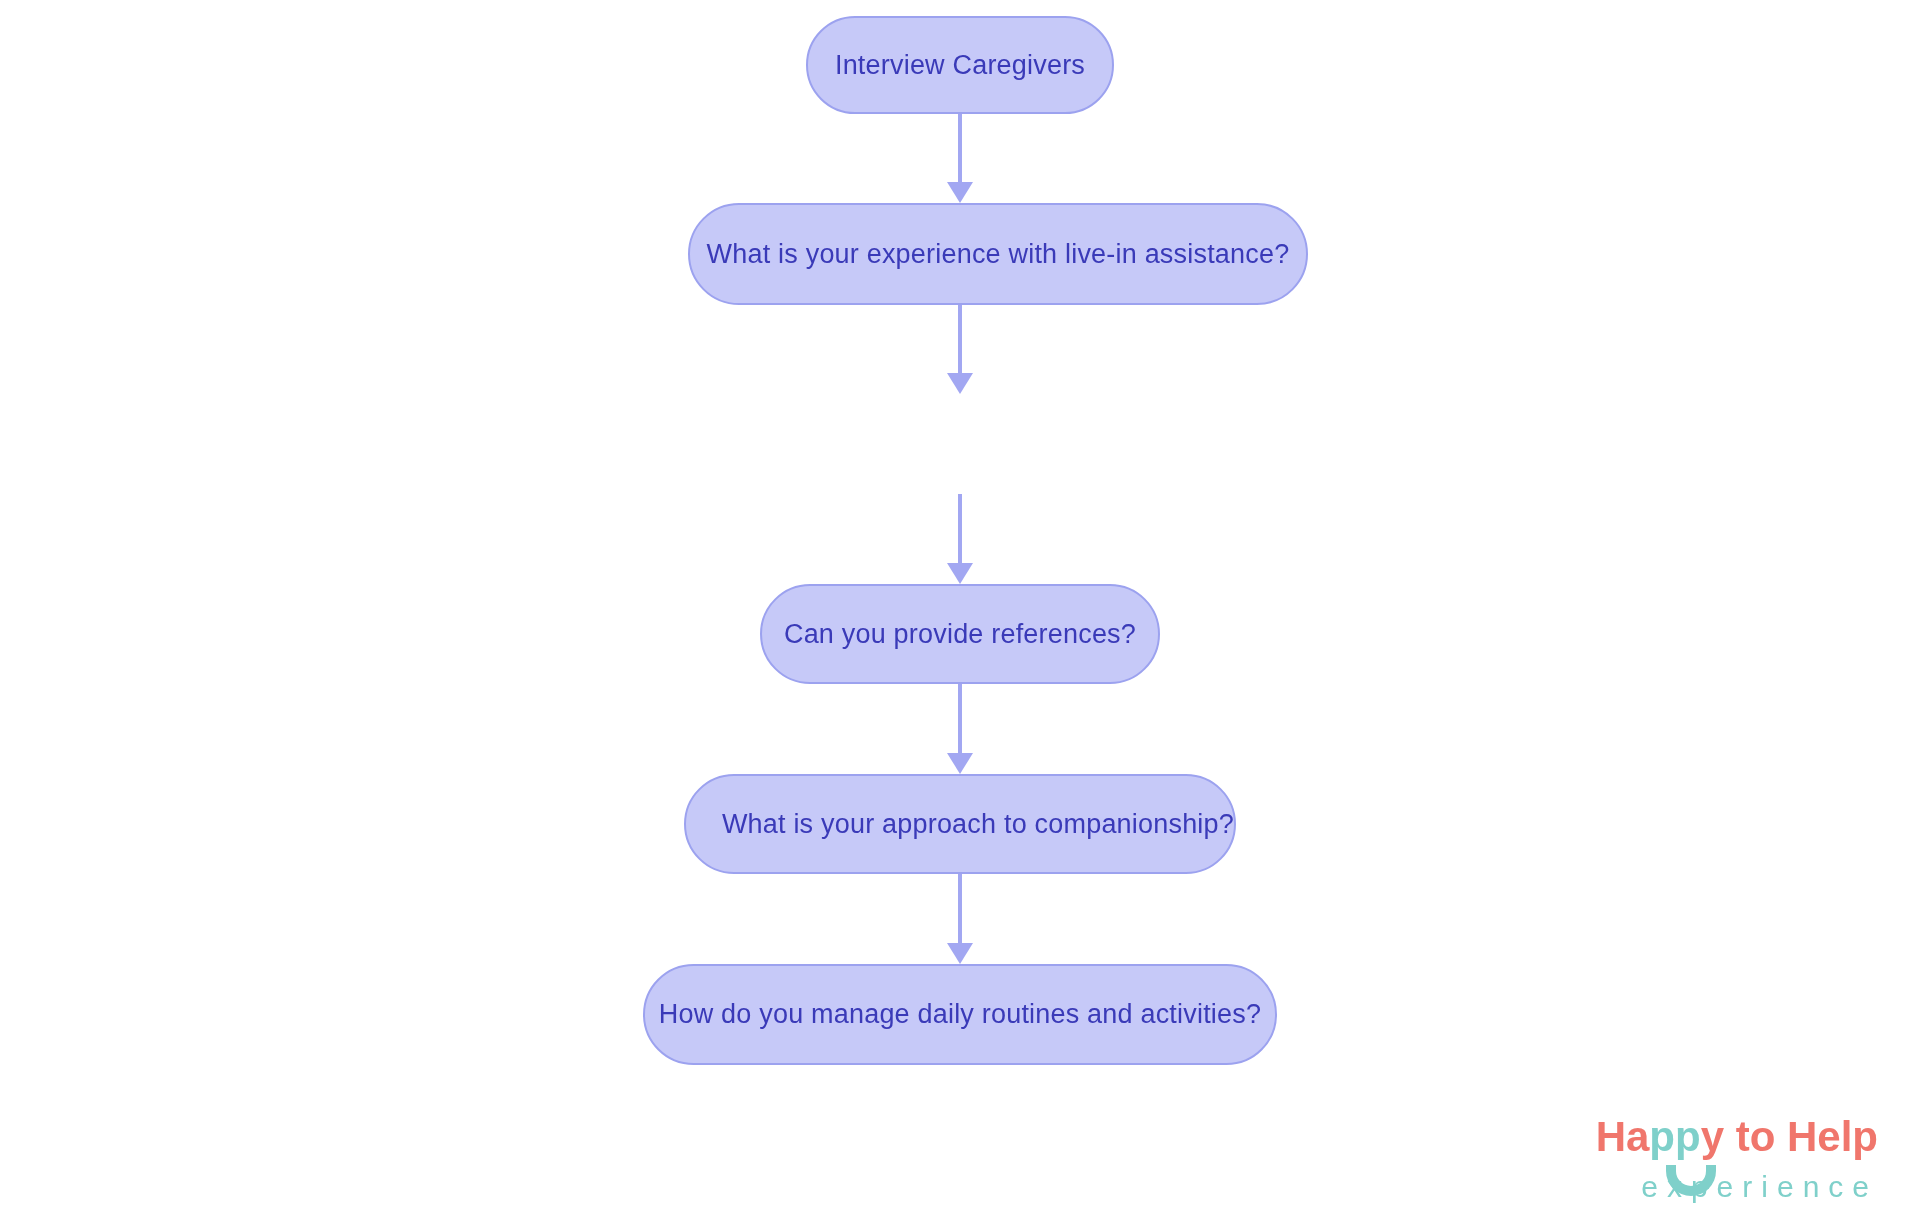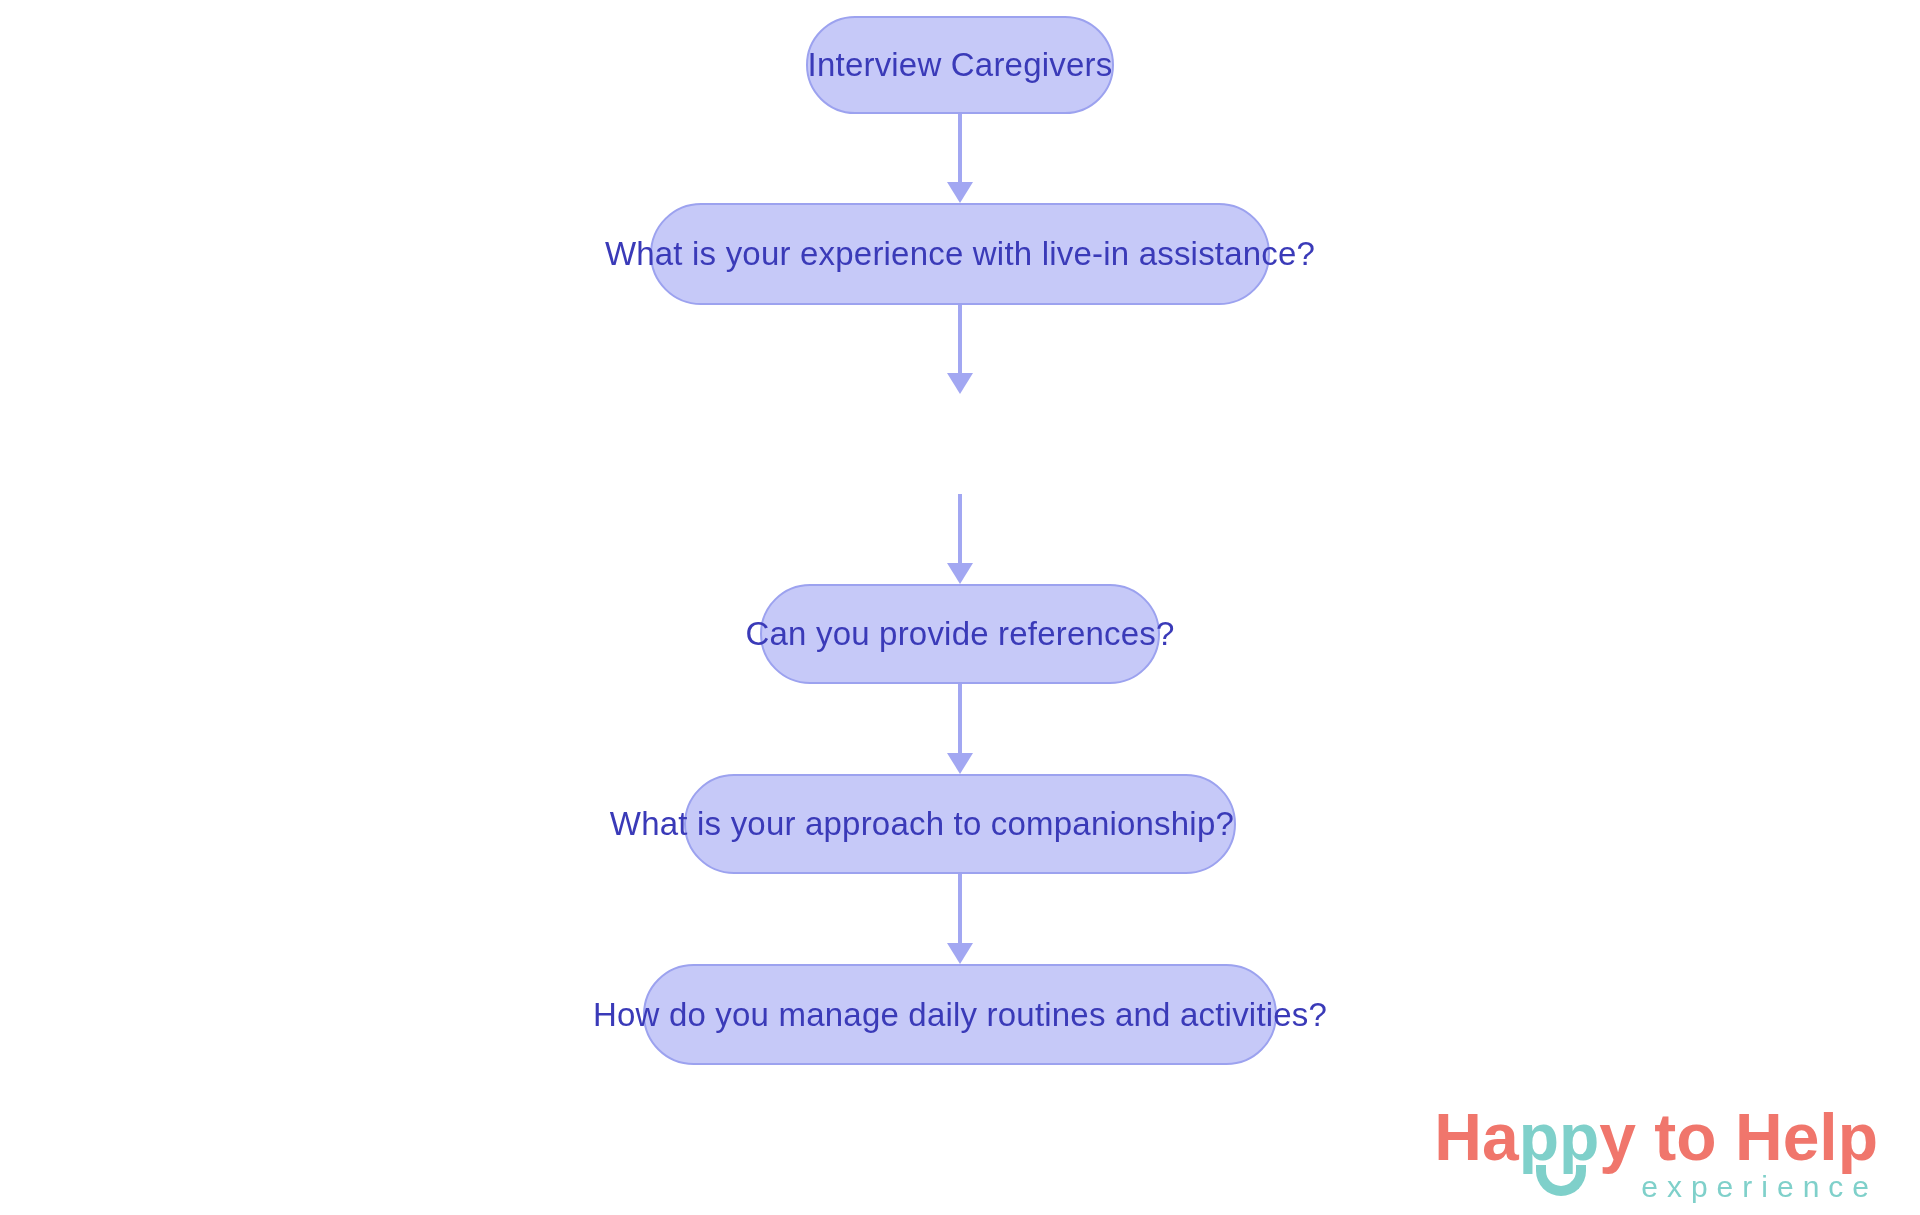--- a/index.html
+++ b/index.html
@@ -25,27 +25,27 @@
   
   .node {
     position: absolute;
     display: flex;
     align-items: center;
     justify-content: center;
     background: var(--node-fill);
     border: 2px solid var(--node-border);
     border-radius: 52px;
     color: var(--node-text);
-    font-size: 33px;
+    font-size: 27px;
     letter-spacing: 0.2px;
     white-space: nowrap;
     text-align: center;
   }
   .node-0 { left: 806px; top: 16px;  width: 308px; height: 98px;  }
-  .node-1 { left: 650px; top: 203px; width: 620px; height: 102px; }
+  .node-1 { left: 688px; top: 203px; width: 620px; height: 102px; }
   .node-2 { left: 733px; top: 394px; width: 454px; height: 100px; }
   .node-3 { left: 760px; top: 584px; width: 400px; height: 100px; justify-content: center; }
   .node-4 { left: 684px; top: 774px; width: 552px; height: 100px; justify-content: flex-end; }
   .node-5 { left: 643px; top: 964px; width: 634px; height: 101px; align-items: center; }
 
   
   .arrow { position: absolute; left: 946px; width: 28px; }
   .arrow-0 { top: 114px; height: 89px; }
   .arrow-1 { top: 305px; height: 89px; }
   .arrow-2 { top: 494px; height: 90px; }
@@ -63,21 +63,21 @@
     bottom: 0; left: 50%; transform: translateX(-50%);
     width: 0; height: 0;
     border-left: 13px solid transparent;
     border-right: 13px solid transparent;
     border-top: 21px solid var(--arrow);
   }
 
   
   .logo { position: absolute; top: 1104px; right: 42px; text-align: right; }
   .logo-line1 {
-    font-size: 66px;
+    font-size: 42px;
     font-weight: bold;
     line-height: 66px;
     color: var(--coral);
     letter-spacing: 0;
     white-space: nowrap;
   }
   .logo-line1 .teal-part { color: var(--teal); position: relative; display: inline-block; }
   .smile {
     position: absolute;
     left: 17px; top: 61px;

